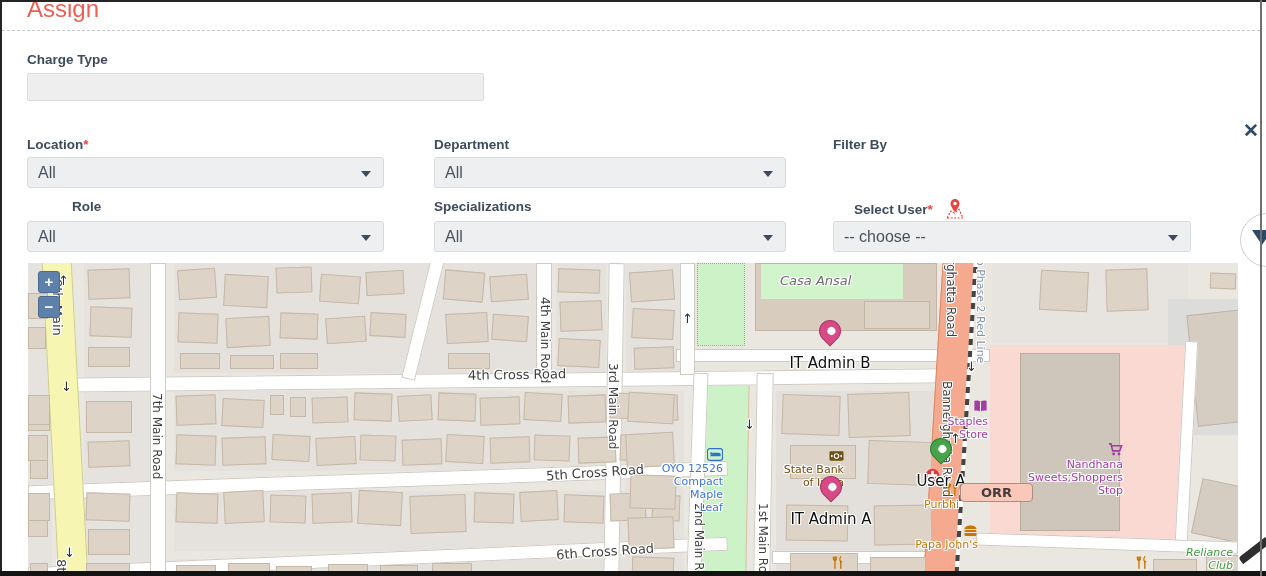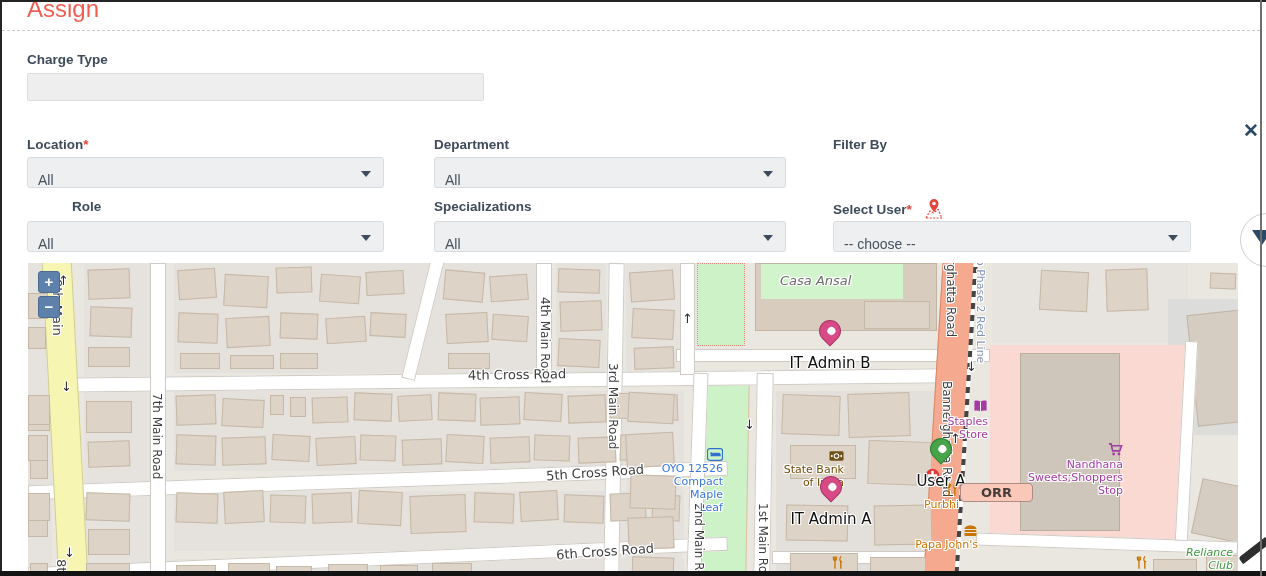--- a/index.html
+++ b/index.html
@@ -14,21 +14,21 @@
   #b-right{left:1260px;top:0;width:2px;height:576px;background:#6e6e6e;}
 
   #page-title { position:absolute; left:27px; top:-5px; font-size:24px; color:#ee5f53; font-weight:400; }
   #title-divider { position:absolute; left:2px; top:30px; width:1258px; border-top:1px dashed #c9c9c9; }
 
   .fld-label { position:absolute; font-size:13.5px; font-weight:700; color:#3e4b5b; }
   .req { color:#e8433a; font-weight:700; }
   #charge-input { position:absolute; left:27px; top:73px; width:457px; height:28px; background:#eeeeee; border:1px solid #dcdcdc; border-radius:2px; outline:none; padding:0 8px; font-size:13px; color:#444; }
 
   .combo { position:absolute; height:31px; background:#edeff1; border:1px solid #d9dcdf; border-radius:3px; cursor:pointer; }
-  .combo .val { position:absolute; left:10px; top:14px; font-size:14px; color:#47525f; }
+  .combo .val { position:absolute; left:10px; top:6px; font-size:16px; color:#47525f; }
   .combo .caret { position:absolute; right:12px; top:13px; width:0; height:0; border-left:5px solid transparent; border-right:5px solid transparent; border-top:6px solid #3e4b5b; }
 
   #close-btn { position:absolute; left:1240px; top:120px; width:22px; height:22px; font-size:19px; font-weight:700; color:#2c4a67; cursor:pointer; text-align:center; line-height:22px; }
 
   #side-toggle { position:absolute; left:1240px; top:213px; width:54px; height:54px; border-radius:50%; background:#fff; border:1px solid #cfcfcf; z-index:40; cursor:pointer; }
   #side-toggle .tri { position:absolute; left:11px; top:16px; width:0; height:0; border-left:10px solid transparent; border-right:10px solid transparent; border-top:15px solid #2c4a67; }
 
   #pencil { position:absolute; left:1237px; top:546px; width:36px; height:8px; background:#2e2e2e; border-radius:3px 4px 4px 1px; transform:rotate(-38deg); z-index:40; }
 
   
@@ -67,21 +67,21 @@
     <span class="val">All</span>
     <span class="caret"></span>
   </div>
   <div class="combo" style="left:434px;top:157px;width:352px;">
     <span class="val">All</span>
     <span class="caret"></span>
   </div>
 
   <div class="fld-label" style="left:27px;top:199px;margin-left:45px;"><span>Role</span><span class="req"></span></div>
   <div class="fld-label" style="left:434px;top:199px;"><span>Specializations</span><span class="req"></span></div>
-  <div class="fld-label" style="left:833px;top:199px;">
+  <div class="fld-label" style="left:854px;top:199px;">
     <span>Select User</span><span class="req">*</span>
     <svg width="24" height="20" viewBox="0 0 24 20" style="vertical-align:-5px;margin-left:6px;cursor:pointer;">
       <path d="M4 19l4-7 3.5 2 4.5-3.5 4 8.5z" fill="none" stroke="#e8453c" stroke-width="1.2" stroke-dasharray="2 1.4"></path>
       <path d="M12 0c-2.5 0-4.5 2-4.5 4.5C7.5 8 12 13 12 13s4.5-5 4.5-8.5C16.5 2 14.5 0 12 0z" fill="#e8453c"></path>
       <circle cx="12" cy="4.5" r="1.8" fill="#fff"></circle>
     </svg>
   </div>
 
   <div class="combo" style="left:27px;top:221px;width:357px;">
     <span class="val">All</span>

